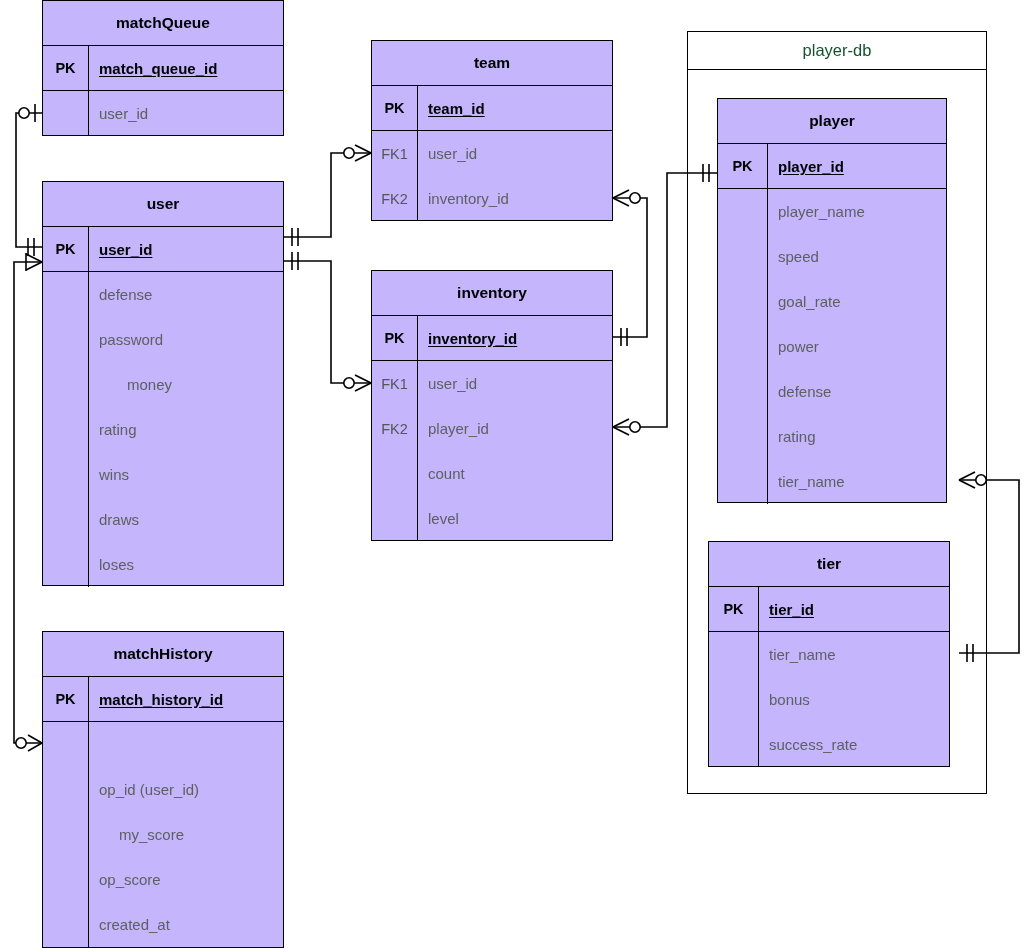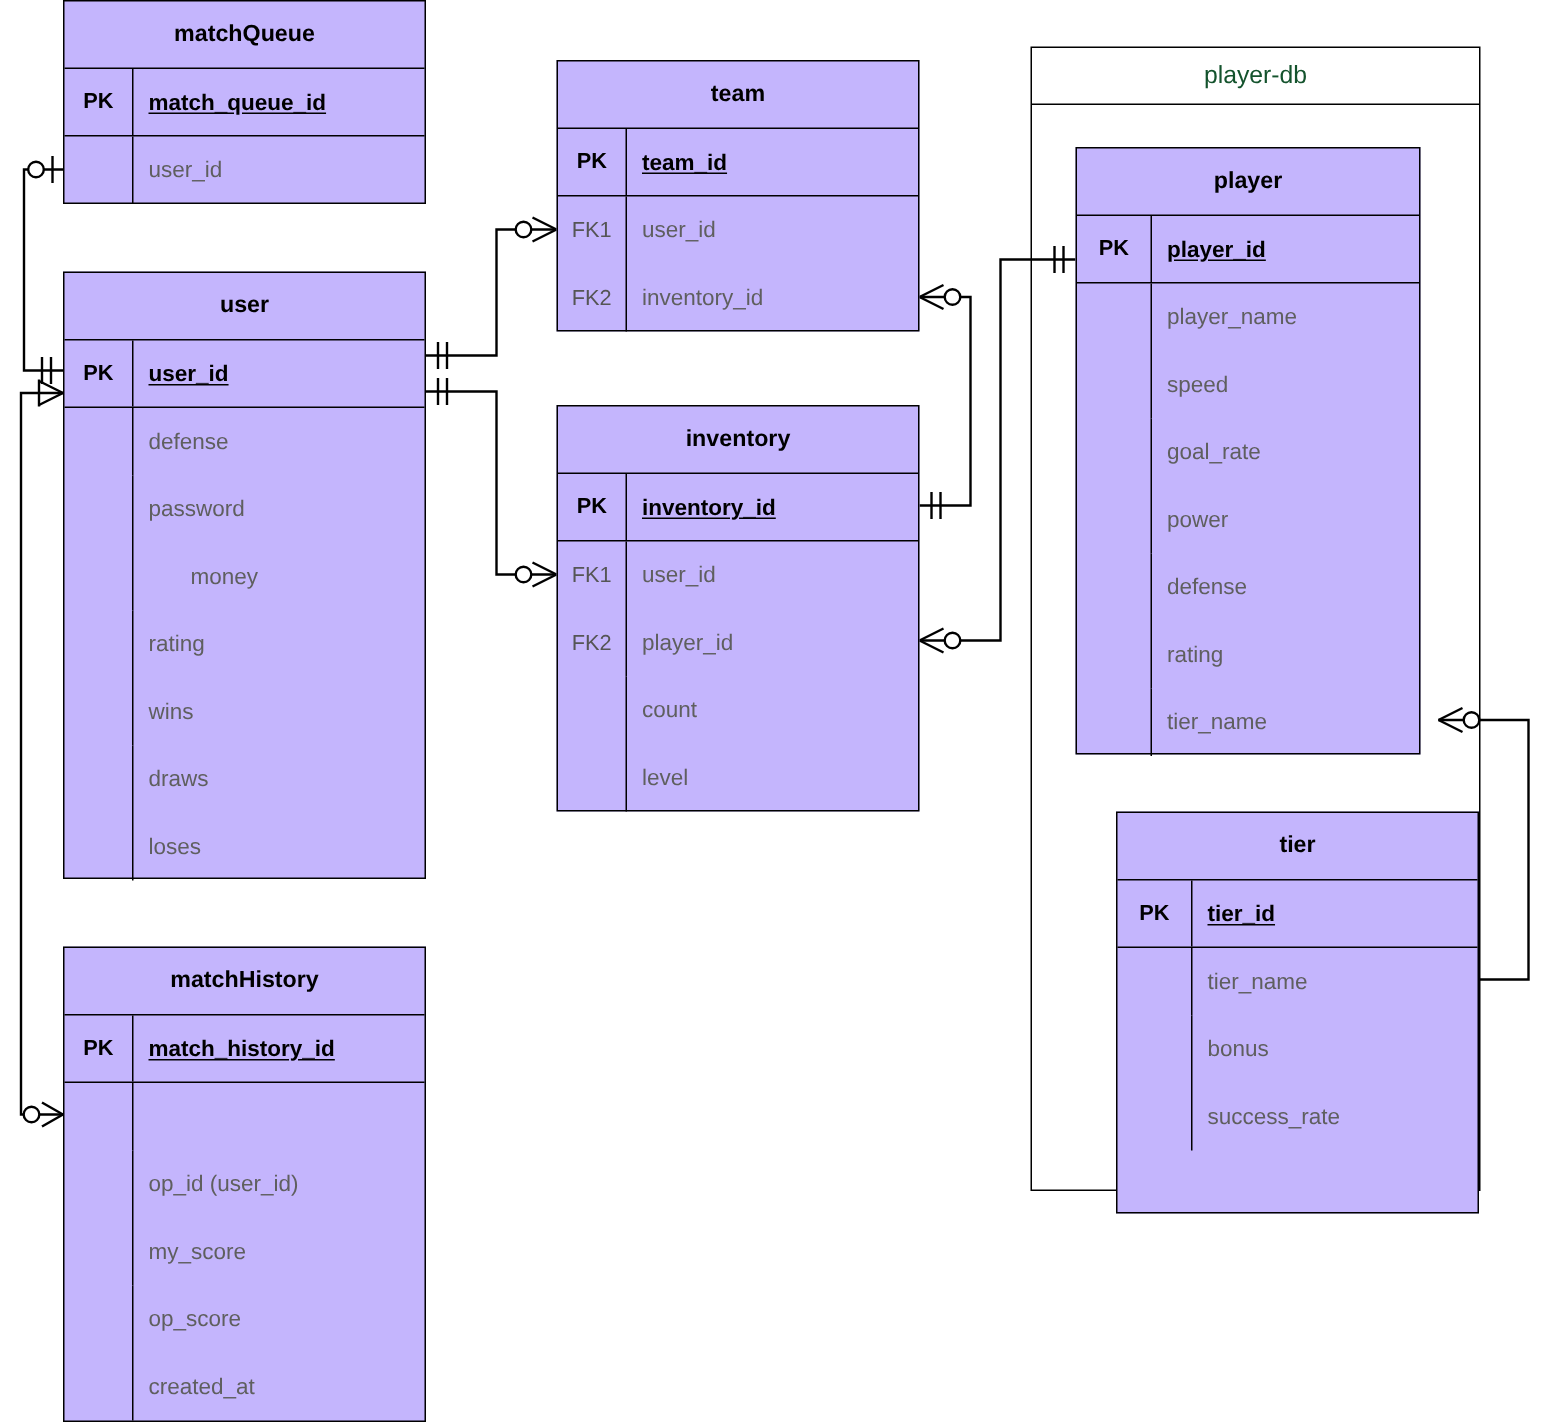--- a/index.html
+++ b/index.html
@@ -259,21 +259,21 @@
         <div class="keycell pk" style="width:46px;">PK</div>
         <div class="attrcell pkname">match_history_id</div>
       </div>
       <div class="row" style="height:45px;">
         <div class="keycell" style="width:46px;"></div>
       </div>
       <div class="row" style="height:45px;">
         <div class="keycell" style="width:46px;"></div>
         <div class="attrcell">op_id (user_id)</div>
       </div>
-      <div class="row" style="height:45px;">
+      <div class="row" style="height:45px;gap:20px;">
         <div class="keycell" style="width:46px;"></div>
         <div class="attrcell">my_score</div>
       </div>
       <div class="row" style="height:45px;">
         <div class="keycell" style="width:46px;"></div>
         <div class="attrcell">op_score</div>
       </div>
       <div class="row" style="height:45px;">
         <div class="keycell" style="width:46px;"></div>
         <div class="attrcell">created_at</div>
@@ -356,21 +356,21 @@
         <div class="keycell" style="width:50px;"></div>
         <div class="attrcell">rating</div>
       </div>
       <div class="row" style="height:45px;">
         <div class="keycell" style="width:50px;"></div>
         <div class="attrcell">tier_name</div>
       </div>
     </div>
   </div>
 
-  <div class="entity" style="left:744px; top:541px; width:242px; height:268px;">
+  <div class="entity" style="left:708px; top:541px; width:242px; height:226px;">
     <div class="ent-title" style="height:45px;">tier</div>
     <div class="rows">
       <div class="row sep" style="height:45px;">
         <div class="keycell pk" style="width:50px;">PK</div>
         <div class="attrcell pkname">tier_id</div>
       </div>
       <div class="row" style="height:45px;">
         <div class="keycell" style="width:50px;"></div>
         <div class="attrcell">tier_name</div>
       </div>

